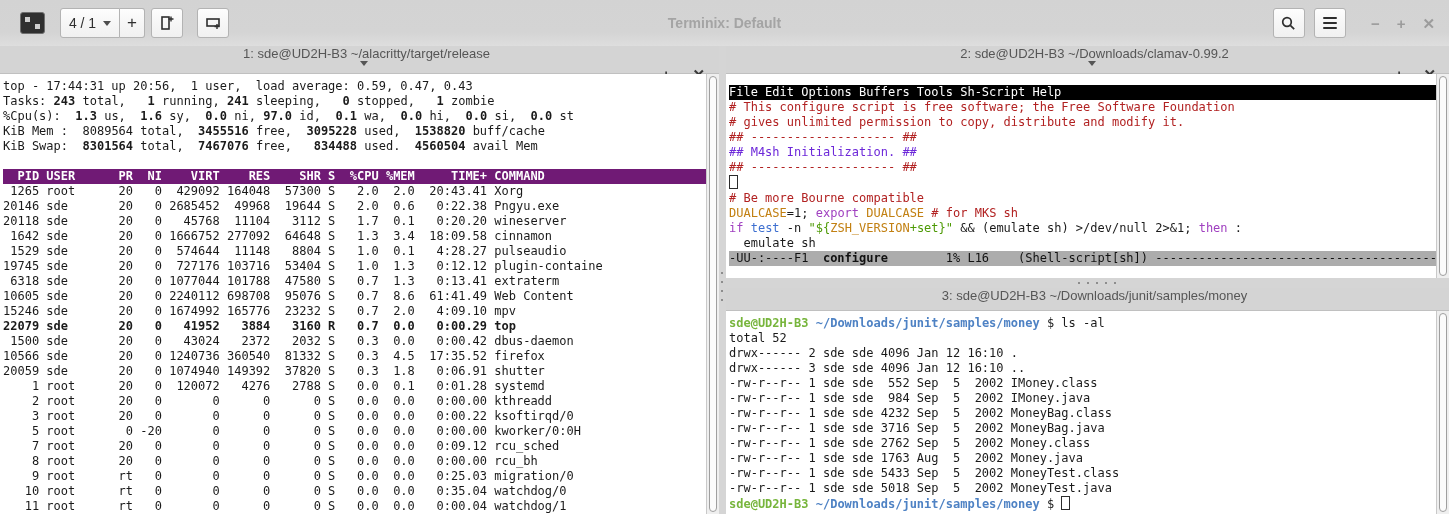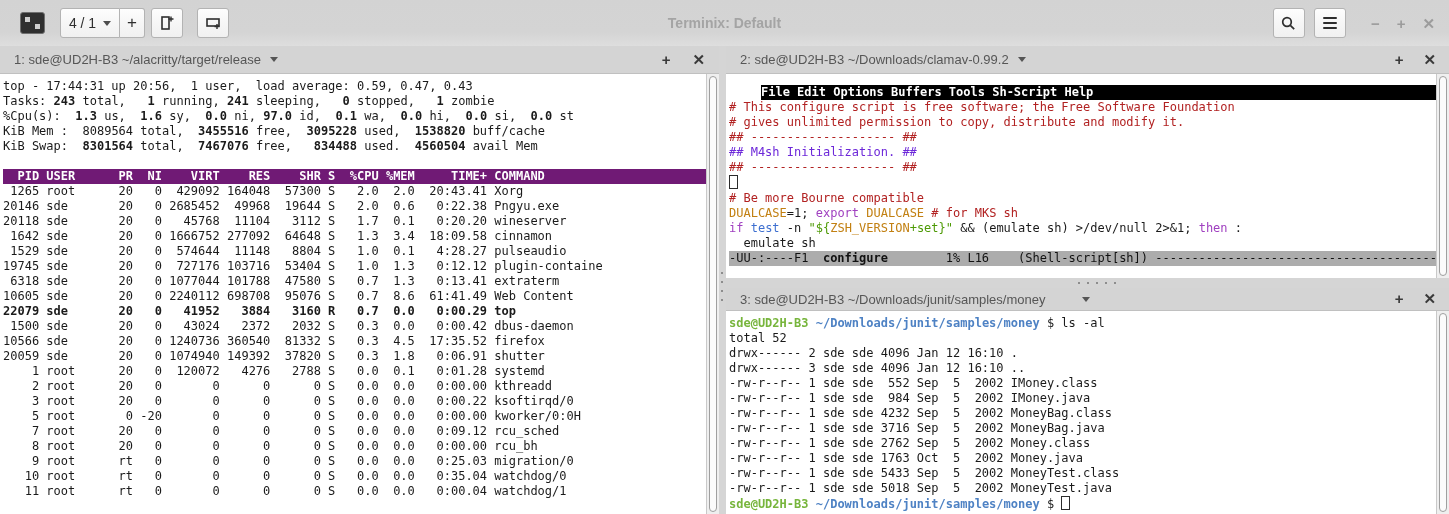--- a/index.html
+++ b/index.html
@@ -26,30 +26,30 @@
   .hb-title{position:absolute;left:50%;top:0;height:46px;display:flex;align-items:center;
     transform:translateX(-50%);font-size:14px;font-weight:bold;color:#a4a4a4;}
   .hb-right{position:absolute;right:10px;top:0;height:46px;display:flex;align-items:center;gap:9px;}
   .win-controls{display:flex;align-items:center;gap:17px;margin-left:16px;margin-right:4px;
     color:#9c9c9c;font-size:15px;font-weight:bold;}
   .win-controls span{line-height:1;}
   .ham{display:flex;flex-direction:column;gap:3px;}
   .ham b{width:14px;height:2px;background:#2e2e2e;border-radius:1px;}
   
   .ptitle{position:absolute;box-sizing:border-box;background:#d4d4d4;border-bottom:1px solid #c0c0c0;
-    display:flex;align-items:center;font-size:13px;color:#565656;}
+    display:flex;align-items:center;font-size:13px;color:#565656;flex-direction:column;}
   .ptitle .txt{margin-left:14px;white-space:nowrap;}
   .ptitle .caret{margin-left:9px;border-top-color:#555;}
   .pbtns{margin-left:auto;display:flex;gap:20px;padding-right:13px;color:#3a3a3a;
     font-size:15px;font-weight:bold;}
   
   .term{position:absolute;background:#ffffff;overflow:hidden;
     font-family:"DejaVu Sans Mono",monospace;font-size:12px;line-height:15px;color:#1a1a1a;}
   .tline{white-space:pre;min-height:15px;}
-  .k-menu{background:#000;color:#fff;font-weight:bold;margin-left:32px;}
+  .k-menu{background:#000;color:#fff;font-weight:normal;}
   .k-thead{background:#701a75;color:#fff;font-weight:bold;}
   .k-mode{background:#acacac;color:#111;}
   .cursor{display:inline-block;width:7px;height:12px;border:1px solid #2b2b2b;
     vertical-align:-2px;background:#fff;}
   
   .sbar{position:absolute;width:13px;box-sizing:border-box;background:#efefef;
     border-left:1px solid #c9c9c9;}
   .sthumb{position:absolute;left:2px;right:2px;top:2px;bottom:2px;background:#fbfbfb;
     border:1px solid #9f9f9f;border-radius:5px;}
   
@@ -140,20 +140,21 @@
       <div class="tline"><span></span></div>
       <div class="tline k-thead"><span>  PID USER      PR  NI    VIRT    RES    SHR S  %CPU %MEM     TIME+ COMMAND                  </span></div>
       <div class="tline"><span> 1265 root      20   0  429092 164048  57300 S   2.0  2.0  20:43.41 Xorg</span></div>
       <div class="tline"><span>20146 sde       20   0 2685452  49968  19644 S   2.0  0.6   0:22.38 Pngyu.exe</span></div>
       <div class="tline"><span>20118 sde       20   0   45768  11104   3112 S   1.7  0.1   0:20.20 wineserver</span></div>
       <div class="tline"><span> 1642 sde       20   0 1666752 277092  64648 S   1.3  3.4  18:09.58 cinnamon</span></div>
       <div class="tline"><span> 1529 sde       20   0  574644  11148   8804 S   1.0  0.1   4:28.27 pulseaudio</span></div>
       <div class="tline"><span>19745 sde       20   0  727176 103716  53404 S   1.0  1.3   0:12.12 plugin-containe</span></div>
       <div class="tline"><span> 6318 sde       20   0 1077044 101788  47580 S   0.7  1.3   0:13.41 extraterm</span></div>
       <div class="tline"><span>10605 sde       20   0 2240112 698708  95076 S   0.7  8.6  61:41.49 Web Content</span></div>
+      <div class="tline"><span>15246 sde       20   0 1674992 165776  23232 S   0.7  2.0   4:09.10 mpv</span></div>
       <div class="tline" style="font-weight: bold;"><span>22079 sde       20   0   41952   3884   3160 R   0.7  0.0   0:00.29 top</span></div>
       <div class="tline"><span> 1500 sde       20   0   43024   2372   2032 S   0.3  0.0   0:00.42 dbus-daemon</span></div>
       <div class="tline"><span>10566 sde       20   0 1240736 360540  81332 S   0.3  4.5  17:35.52 firefox</span></div>
       <div class="tline"><span>20059 sde       20   0 1074940 149392  37820 S   0.3  1.8   0:06.91 shutter</span></div>
       <div class="tline"><span>    1 root      20   0  120072   4276   2788 S   0.0  0.1   0:01.28 systemd</span></div>
       <div class="tline"><span>    2 root      20   0       0      0      0 S   0.0  0.0   0:00.00 kthreadd</span></div>
       <div class="tline"><span>    3 root      20   0       0      0      0 S   0.0  0.0   0:00.22 ksoftirqd/0</span></div>
       <div class="tline"><span>    5 root       0 -20       0      0      0 S   0.0  0.0   0:00.00 kworker/0:0H</span></div>
       <div class="tline"><span>    7 root      20   0       0      0      0 S   0.0  0.0   0:09.12 rcu_sched</span></div>
       <div class="tline"><span>    8 root      20   0       0      0      0 S   0.0  0.0   0:00.00 rcu_bh</span></div>
@@ -211,21 +212,21 @@
   <div class="term" style="top:311px;left:726px;width:710px;height:203px;padding:5px 0 0 3px;">
       <div class="tline"><span style="color: rgb(119, 181, 60); font-weight: bold;">sde@UD2H-B3</span><span> </span><span style="color: rgb(78, 130, 196); font-weight: bold;">~/Downloads/junit/samples/money</span><span> $ ls -al</span></div>
       <div class="tline"><span>total 52</span></div>
       <div class="tline"><span>drwx------ 2 sde sde 4096 Jan 12 16:10 .</span></div>
       <div class="tline"><span>drwx------ 3 sde sde 4096 Jan 12 16:10 ..</span></div>
       <div class="tline"><span>-rw-r--r-- 1 sde sde  552 Sep  5  2002 IMoney.class</span></div>
       <div class="tline"><span>-rw-r--r-- 1 sde sde  984 Sep  5  2002 IMoney.java</span></div>
       <div class="tline"><span>-rw-r--r-- 1 sde sde 4232 Sep  5  2002 MoneyBag.class</span></div>
       <div class="tline"><span>-rw-r--r-- 1 sde sde 3716 Sep  5  2002 MoneyBag.java</span></div>
       <div class="tline"><span>-rw-r--r-- 1 sde sde 2762 Sep  5  2002 Money.class</span></div>
-      <div class="tline"><span>-rw-r--r-- 1 sde sde 1763 Oct  5  2002 Money.java</span></div>
+      <div class="tline"><span>-rw-r--r-- 1 sde sde 1763 Aug  5  2002 Money.java</span></div>
       <div class="tline"><span>-rw-r--r-- 1 sde sde 5433 Sep  5  2002 MoneyTest.class</span></div>
       <div class="tline"><span>-rw-r--r-- 1 sde sde 5018 Sep  5  2002 MoneyTest.java</span></div>
       <div class="tline"><span style="color: rgb(119, 181, 60); font-weight: bold;">sde@UD2H-B3</span><span> </span><span style="color: rgb(78, 130, 196); font-weight: bold;">~/Downloads/junit/samples/money</span><span> $ </span><span class="cursor"></span></div>
     </div>
   <div class="sbar" style="top:311px;left:1436px;height:203px;">
     <div class="sthumb"></div>
   </div>
 
 </div>
 

